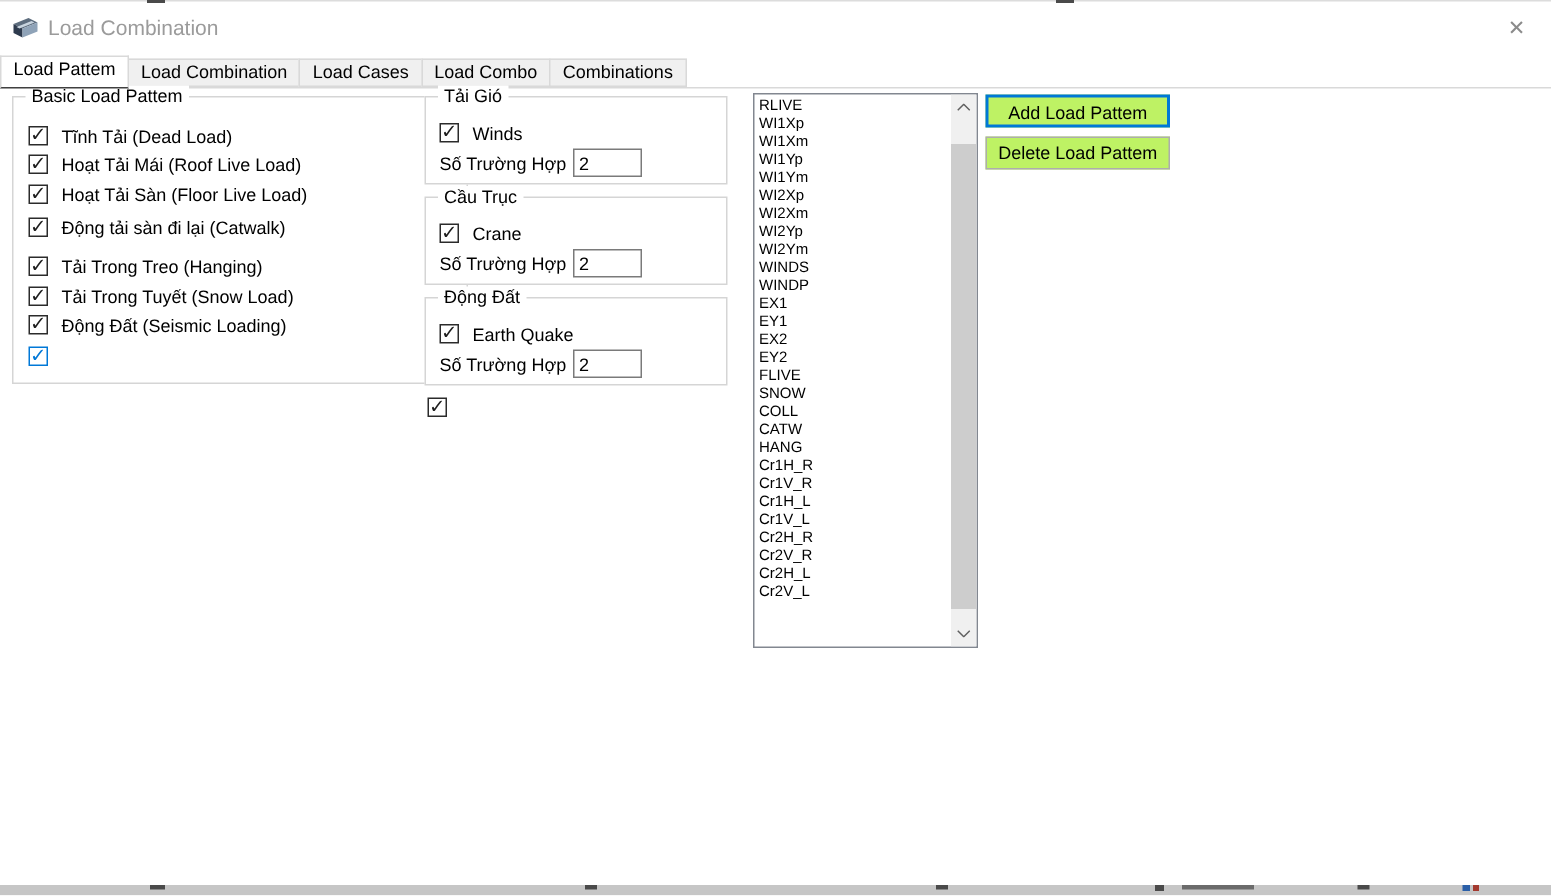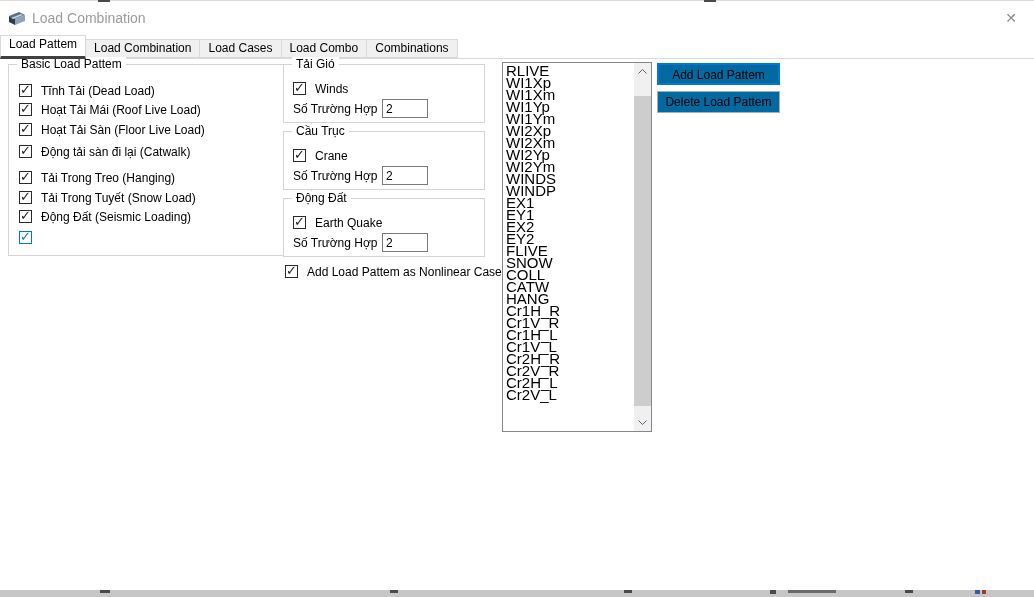--- a/index.html
+++ b/index.html
@@ -10,47 +10,47 @@
   .titlebar{position:absolute;top:2px;left:0;right:0;height:32px;background:#fff;}
   .appicon{position:absolute;left:7px;top:7px;width:20px;height:20px;}
   .wtitle{position:absolute;left:32px;top:8px;font-size:14px;color:#9b9b9b;}
   .closebtn{position:absolute;right:10px;top:6px;width:26px;height:20px;text-align:center;
             color:#8b8b8b;font-size:14px;line-height:20px;cursor:default;}
   
   .tabrow{position:absolute;top:37px;left:0;width:1034px;height:21px;border-bottom:1px solid #d9d9d9;
           display:flex;align-items:flex-end;}
   .tab{background:#f0f0f0;border:1px solid #d9d9d9;height:16px;padding:1px 8px 0 8px;
        font-size:12px;margin-left:-1px;white-space:nowrap;}
-  .tab.selected{background:#fff;height:19px;margin-bottom:-1px;border-bottom:3px solid #404040;z-index:2;margin-left:0;}
+  .tab.selected{background:#fff;height:19px;margin-bottom:-1px;border-bottom:1px solid #404040;z-index:2;margin-left:0;}
   
   .group{position:absolute;border:1px solid #d5d5d5;background:#fff;}
   .grouplabel{position:absolute;top:-8px;left:8px;background:#fff;padding:0 4px;font-size:12px;white-space:nowrap;}
   
   .cbrow{position:absolute;display:flex;align-items:center;gap:9px;height:15px;white-space:nowrap;}
   .cb{width:13px;height:13px;box-sizing:border-box;border:1px solid #2b2b2b;background:#fff;
       position:relative;flex:0 0 auto;}
   .cb.checked::after{content:"✓";position:absolute;left:0px;top:-3px;font-size:13px;color:#1c1c1c;}
   .cbrow.focused .cb{border-color:#0078d7;}
   .cbrow.focused .cb.checked::after{color:#0078d7;}
   .cblabel{font-size:12px;}
   
   .countlabel{position:absolute;font-size:12px;white-space:nowrap;}
   .countinput{position:absolute;width:46px;height:19px;box-sizing:border-box;border:1px solid #7a7a7a;
               background:#fff;font-family:inherit;font-size:12px;padding:0 3px;outline:none;}
   
   .list{position:absolute;left:502px;top:62px;width:150px;height:370px;box-sizing:border-box;
         border:1px solid #828790;background:#fff;overflow:hidden;}
-  .listinner{position:absolute;left:3px;top:2px;right:32px;font-size:15px;line-height:12px;}
+  .listinner{position:absolute;left:3px;top:2px;right:32px;font-size:10px;line-height:12px;}
   .listitem{height:12px;white-space:nowrap;}
   .sbar{position:absolute;top:0;right:0;bottom:0;width:17px;background:#f0f0f0;}
   .sarrow{position:absolute;left:0;width:17px;height:17px;display:flex;align-items:center;justify-content:center;}
   .sarrow.up{top:0;} .sarrow.down{bottom:0;}
   .sthumb{position:absolute;left:0;top:33px;width:17px;height:310px;background:#cdcdcd;}
   
-  .btn{position:absolute;left:657px;width:123px;height:22px;box-sizing:border-box;background:#0369a1;
+  .btn{position:absolute;left:657px;width:123px;height:22px;box-sizing:border-box;background:#bef264;
        border:1px solid #adadad;font-size:12px;text-align:center;line-height:19px;font-family:inherit;}
   .btn.default{border:2px solid #0078d7;}
   
   .bottomstrip{position:absolute;left:0;right:0;bottom:0;height:7px;background:#c6c6c6;border-top:2px solid #fff;}
 </style>
 </head>
 <body>
 
 <div id="win">
 
@@ -139,21 +139,20 @@
     <div class="cbrow" style="left:9px;top:16px;">
       <span class="cb checked"></span>
       <span class="cblabel">Earth Quake</span>
     </div>
     <span class="countlabel" style="left:9px;top:37px;">Số Trường Hợp</span>
     <input class="countinput" style="left: 98px; top: 34px;" value="2">
   </div>
 
   <div class="cbrow" style="left:285px;top:264px;">
     <span class="cb checked"></span>
-    <span class="cblabel">Add Load Pattem as Nonlinear Case</span>
   </div>
 
   <div class="list">
     <div class="listinner" id="list-items">
         <div class="listitem">RLIVE</div>
         <div class="listitem">WI1Xp</div>
         <div class="listitem">WI1Xm</div>
         <div class="listitem">WI1Yp</div>
         <div class="listitem">WI1Ym</div>
         <div class="listitem">WI2Xp</div>

